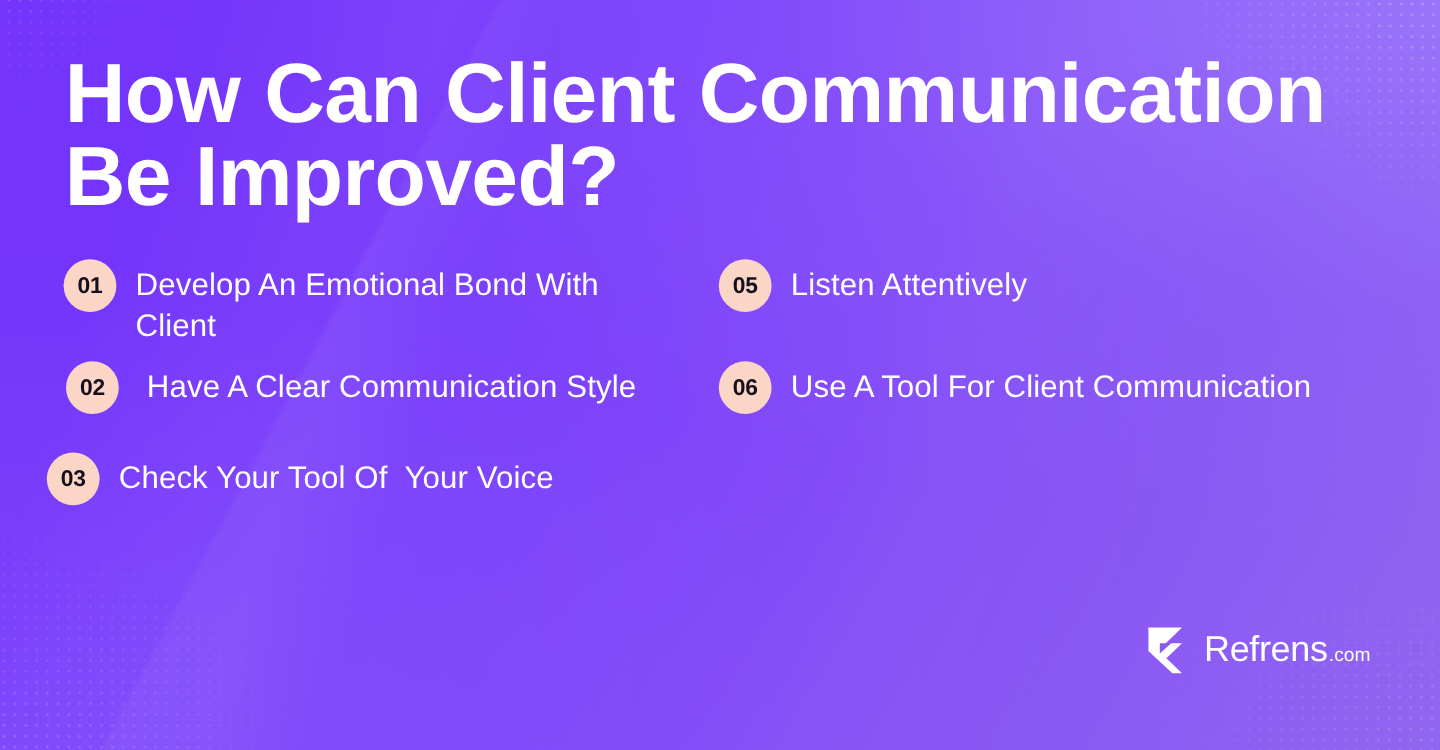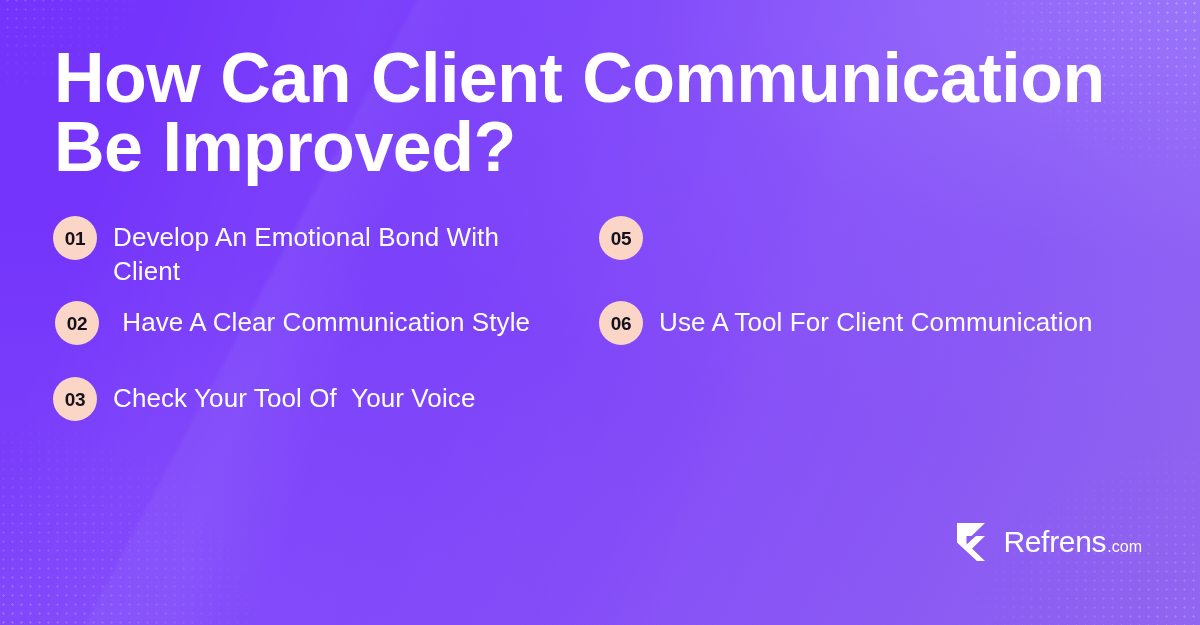--- a/index.html
+++ b/index.html
@@ -151,21 +151,21 @@
     font-weight: normal;
     letter-spacing: 0.1px;
     margin-left: 16px;
     margin-top: 4px;
     white-space: pre-wrap;
   }
 
   
   .row-1 { left: 53px; top: 216px; width: 520px; }
   .row-2 { left: 55px; top: 301px; }
-  .row-3 { left: 53px; top: 377px; }
+  .row-3 { left: 39px; top: 377px; }
   .row-4 { left: 53px; top: 453px; }
   
   .row-5 { left: 599px; top: 216px; }
   .row-6 { left: 599px; top: 301px; }
 
   .row-1 .item-label { max-width: 470px; }
 
   
   .logo {
     position: absolute;
@@ -222,20 +222,21 @@
     </div>
 
     <div class="item row-3">
       <div class="badge">03</div>
       <div class="item-label">Check Your Tool Of  Your Voice</div>
     </div>
 
 
     <div class="item row-5">
       <div class="badge">05</div>
+      <div class="item-label">Listen Attentively</div>
     </div>
 
     <div class="item row-6">
       <div class="badge">06</div>
       <div class="item-label">Use A Tool For Client Communication</div>
     </div>
 
   </div>
 
   <div class="logo">

